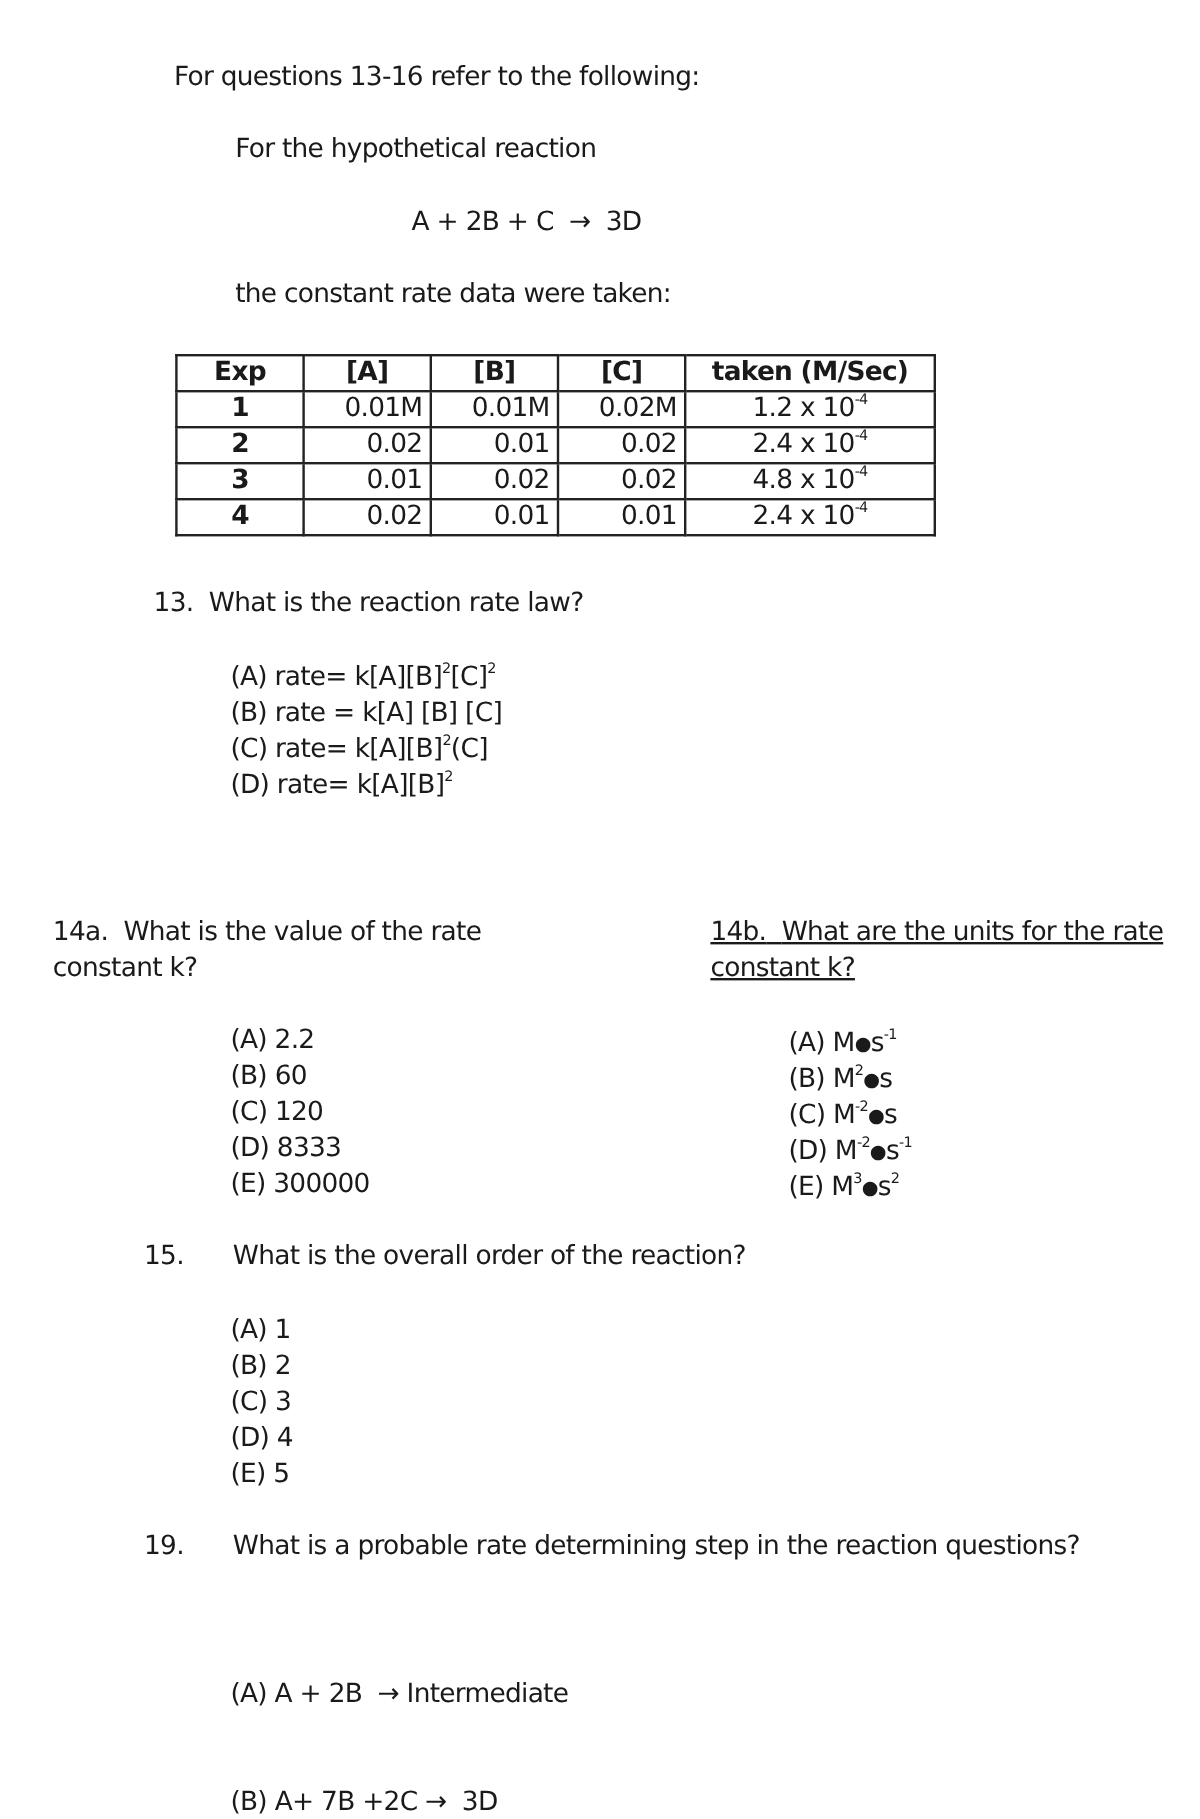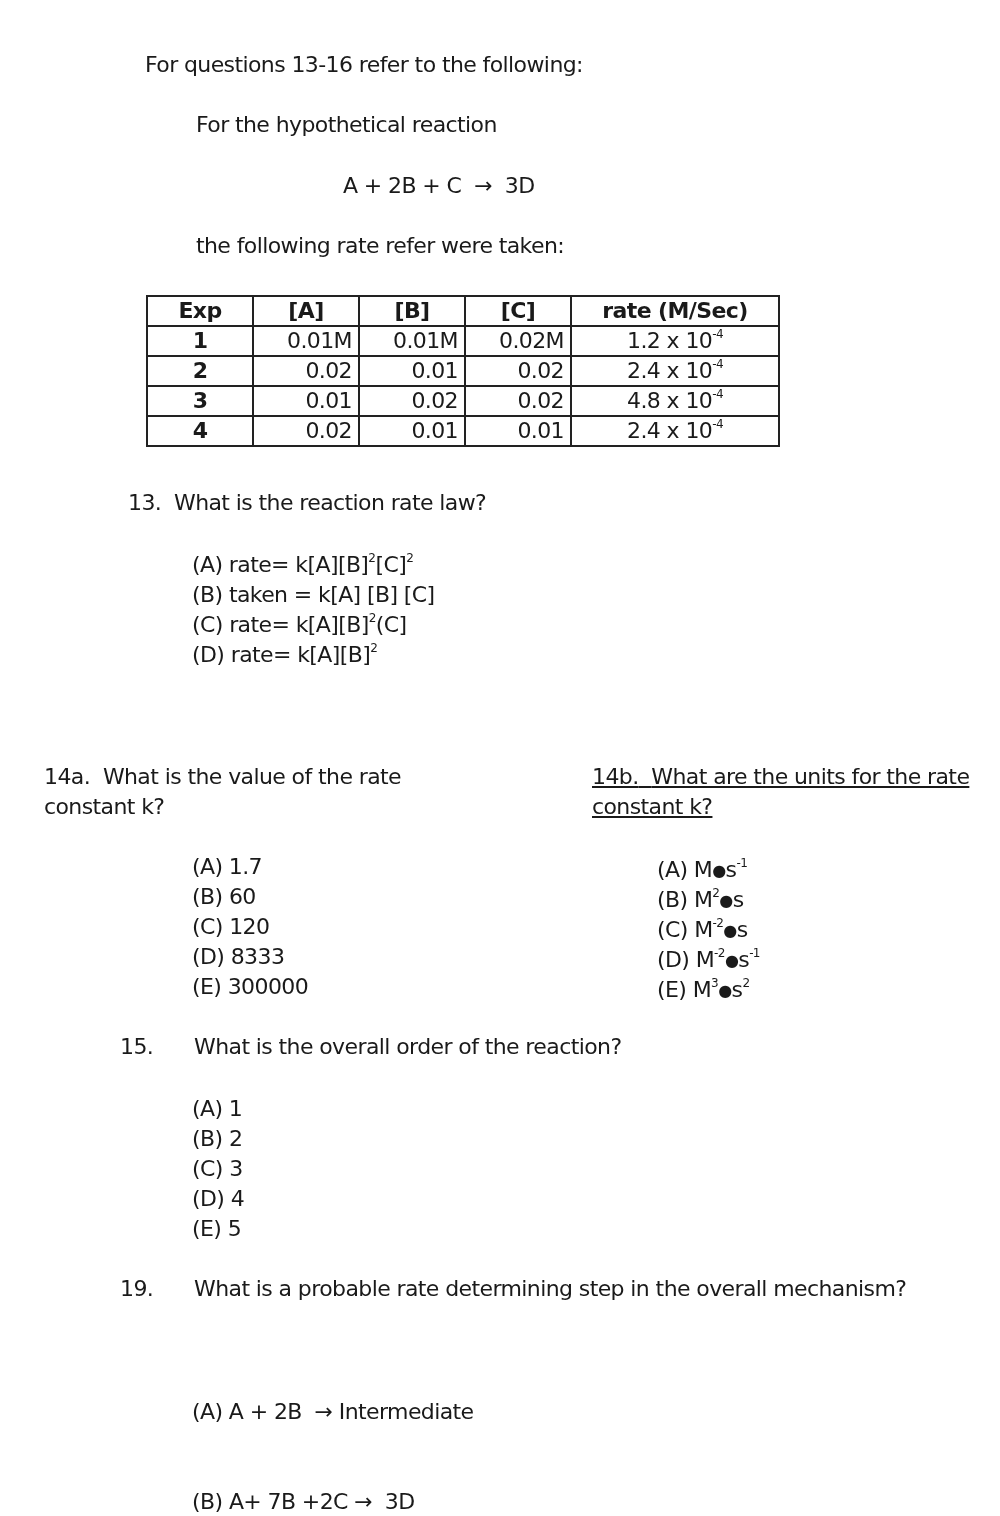--- a/index.html
+++ b/index.html
@@ -30,30 +30,30 @@
   .choices { line-height: 30px; }
   .choices div { height: 30px; }
   .dot { font-size: 16px; vertical-align: 1px; }
 </style>
 </head>
 <body>
 
 <div class="abs txt" style="left:145px; top:52px;">For questions 13-16 refer to the following:</div>
 <div class="abs txt" style="left:196px; top:112px;">For the hypothetical reaction</div>
 <div class="abs txt" style="left:343px; top:173px; white-space:pre;">A + 2B + C  →  3D</div>
-<div class="abs txt" style="left:196px; top:233px;">the following rate refer were taken:</div>
+<div class="abs txt" style="left:196px; top:233px;">the constant rate data were taken:</div>
 
 <table class="rates">
   <tbody>
       <tr>
     <th class="c-exp">Exp</th>
     <th class="c-a">[A]</th>
     <th class="c-b">[B]</th>
     <th class="c-c">[C]</th>
-    <th class="c-r">rate (M/Sec)</th>
+    <th class="c-r">taken (M/Sec)</th>
   </tr>
   <tr>
     <td class="exp">1</td>
     <td class="num">0.01M</td>
     <td class="num">0.01M</td>
     <td class="num">0.02M</td>
     <td class="rate"><span>1.2 x 10</span><sup>-4</sup></td>
   </tr>
   <tr>
     <td class="exp">2</td>
@@ -78,31 +78,31 @@
   </tr>
 </tbody>
   </table>
 
 <div class="abs txt" style="left:128px; top:490px;">
   <span>13.</span>&nbsp;
   <span>What is the reaction rate law?</span>
 </div>
 <div class="abs txt choices" style="left:192px; top:550px;">
   <div><span>(A)</span>&nbsp;<span>rate= k[A][B]</span><sup>2</sup><span>[C]</span><sup>2</sup></div>
-  <div><span>(B)</span>&nbsp;<span>taken = k[A] [B] [C]</span></div>
+  <div><span>(B)</span>&nbsp;<span>rate = k[A] [B] [C]</span></div>
   <div><span>(C)</span>&nbsp;<span>rate= k[A][B]</span><sup>2</sup><span>(C]</span></div>
   <div><span>(D)</span>&nbsp;<span>rate= k[A][B]</span><sup>2</sup></div>
 </div>
 
 <div class="abs txt" style="left:44px; top:762px; line-height:30px;">
   <div><span>14a.</span>&nbsp;&nbsp;<span>What is the value of the rate</span></div>
   <div>constant k?</div>
 </div>
 <div class="abs txt choices" style="left:192px; top:852px;">
-  <div><span>(A)</span>&nbsp;<span>1.7</span></div>
+  <div><span>(A)</span>&nbsp;<span>2.2</span></div>
   <div><span>(B)</span>&nbsp;<span>60</span></div>
   <div><span>(C)</span>&nbsp;<span>120</span></div>
   <div><span>(D)</span>&nbsp;<span>8333</span></div>
   <div><span>(E)</span>&nbsp;<span>300000</span></div>
 </div>
 
 <div class="abs txt" style="left:592px; top:762px; line-height:30px;text-decoration:underline;">
   <div><span>14b.</span>&nbsp;&nbsp;<span>What are the units for the rate</span></div>
   <div>constant k?</div>
 </div>
@@ -118,20 +118,20 @@
 <div class="abs txt" style="left:194px; top:1034px;">What is the overall order of the reaction?</div>
 <div class="abs txt choices" style="left:192px; top:1094px;">
   <div><span>(A)</span> <span>1</span></div>
   <div><span>(B)</span> <span>2</span></div>
   <div><span>(C)</span> <span>3</span></div>
   <div><span>(D)</span> <span>4</span></div>
   <div><span>(E)</span> <span>5</span></div>
 </div>
 
 <div class="abs txt" style="left:120px; top:1276px;">19.</div>
-<div class="abs txt" style="left:194px; top:1276px;">What is a probable rate determining step in the overall mechanism?</div>
+<div class="abs txt" style="left:194px; top:1276px;">What is a probable rate determining step in the reaction questions?</div>
 <div class="abs txt choices" style="left:192px; top:1337px; white-space:pre;">
   <div><span>(A)</span> <span>A + 2B  → Intermediate</span></div>
   <div><span>(B)</span> <span>A+ 7B +2C →  3D</span></div>
   
   
   
 </div>
 
 </body></html>

